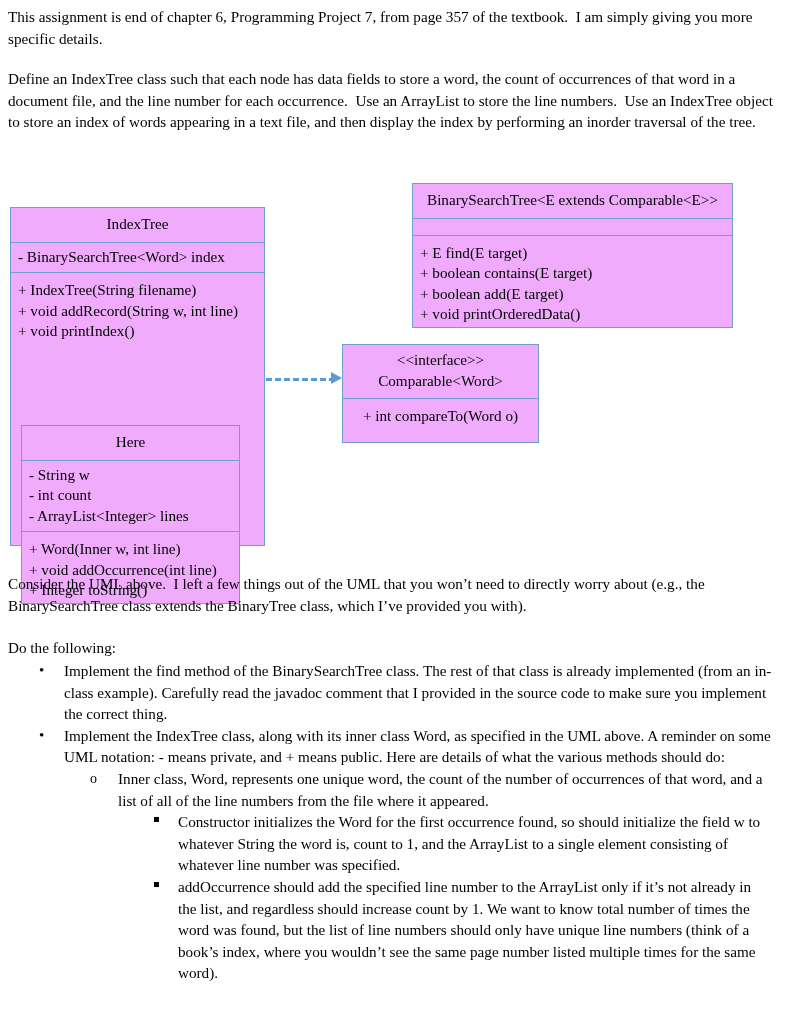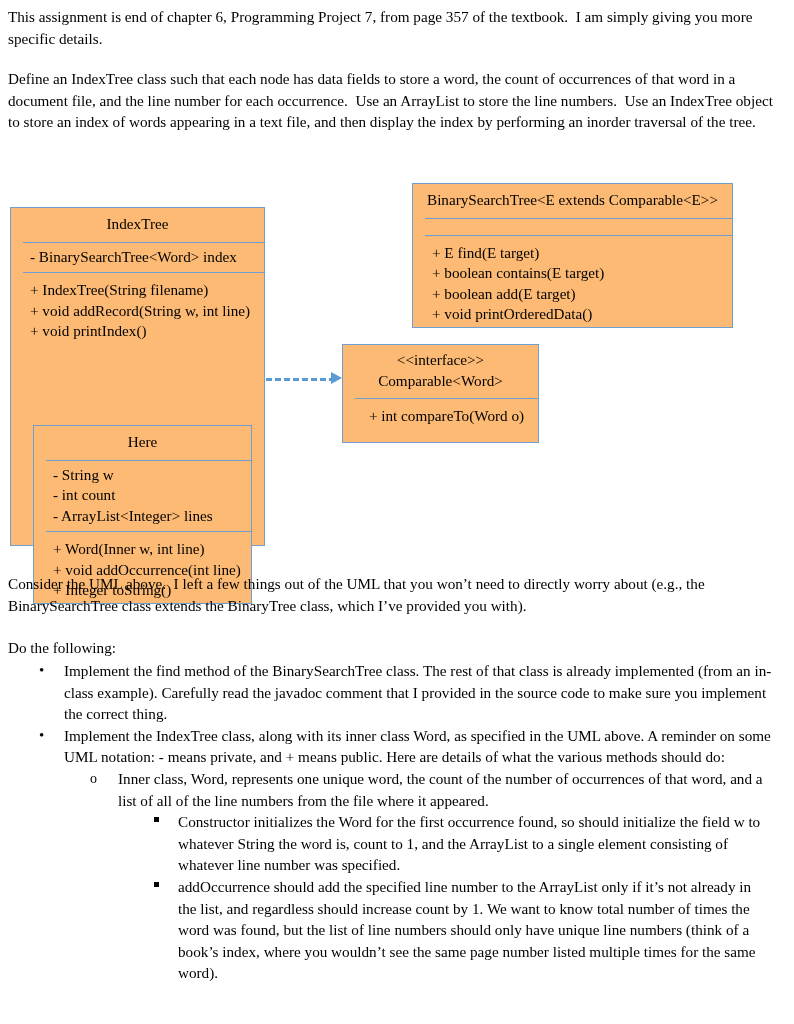--- a/index.html
+++ b/index.html
@@ -42,36 +42,35 @@
     left: 0;
     top: 0;
     width: 794px;
     height: 1024px;
     pointer-events: none;
   }
   .uml > * { pointer-events: auto; }
 
   .umlbox {
     position: absolute;
-    background: #fdba74;
+    background: #f0abfc;
     border: 1.5px solid #6f9fd0;
     box-sizing: border-box;
   }
   .umlbox.outer {
     border: 1.5px solid #6f9fd0;
   }
   .sect {
     box-sizing: border-box;
     padding: 4px 7px 5px 7px;
     font-size: 15.2px;
     line-height: 20.5px;
   }
   .sect + .sect {
     border-top: 1.5px solid #6f9fd0;
-    margin-left: 12px;
   }
   .sect.title {
     text-align: center;
     padding: 6px 7px 7px 7px;
   }
   .sect.empty {
     height: 17px;
     padding: 0;
   }
   .sect.ops {

